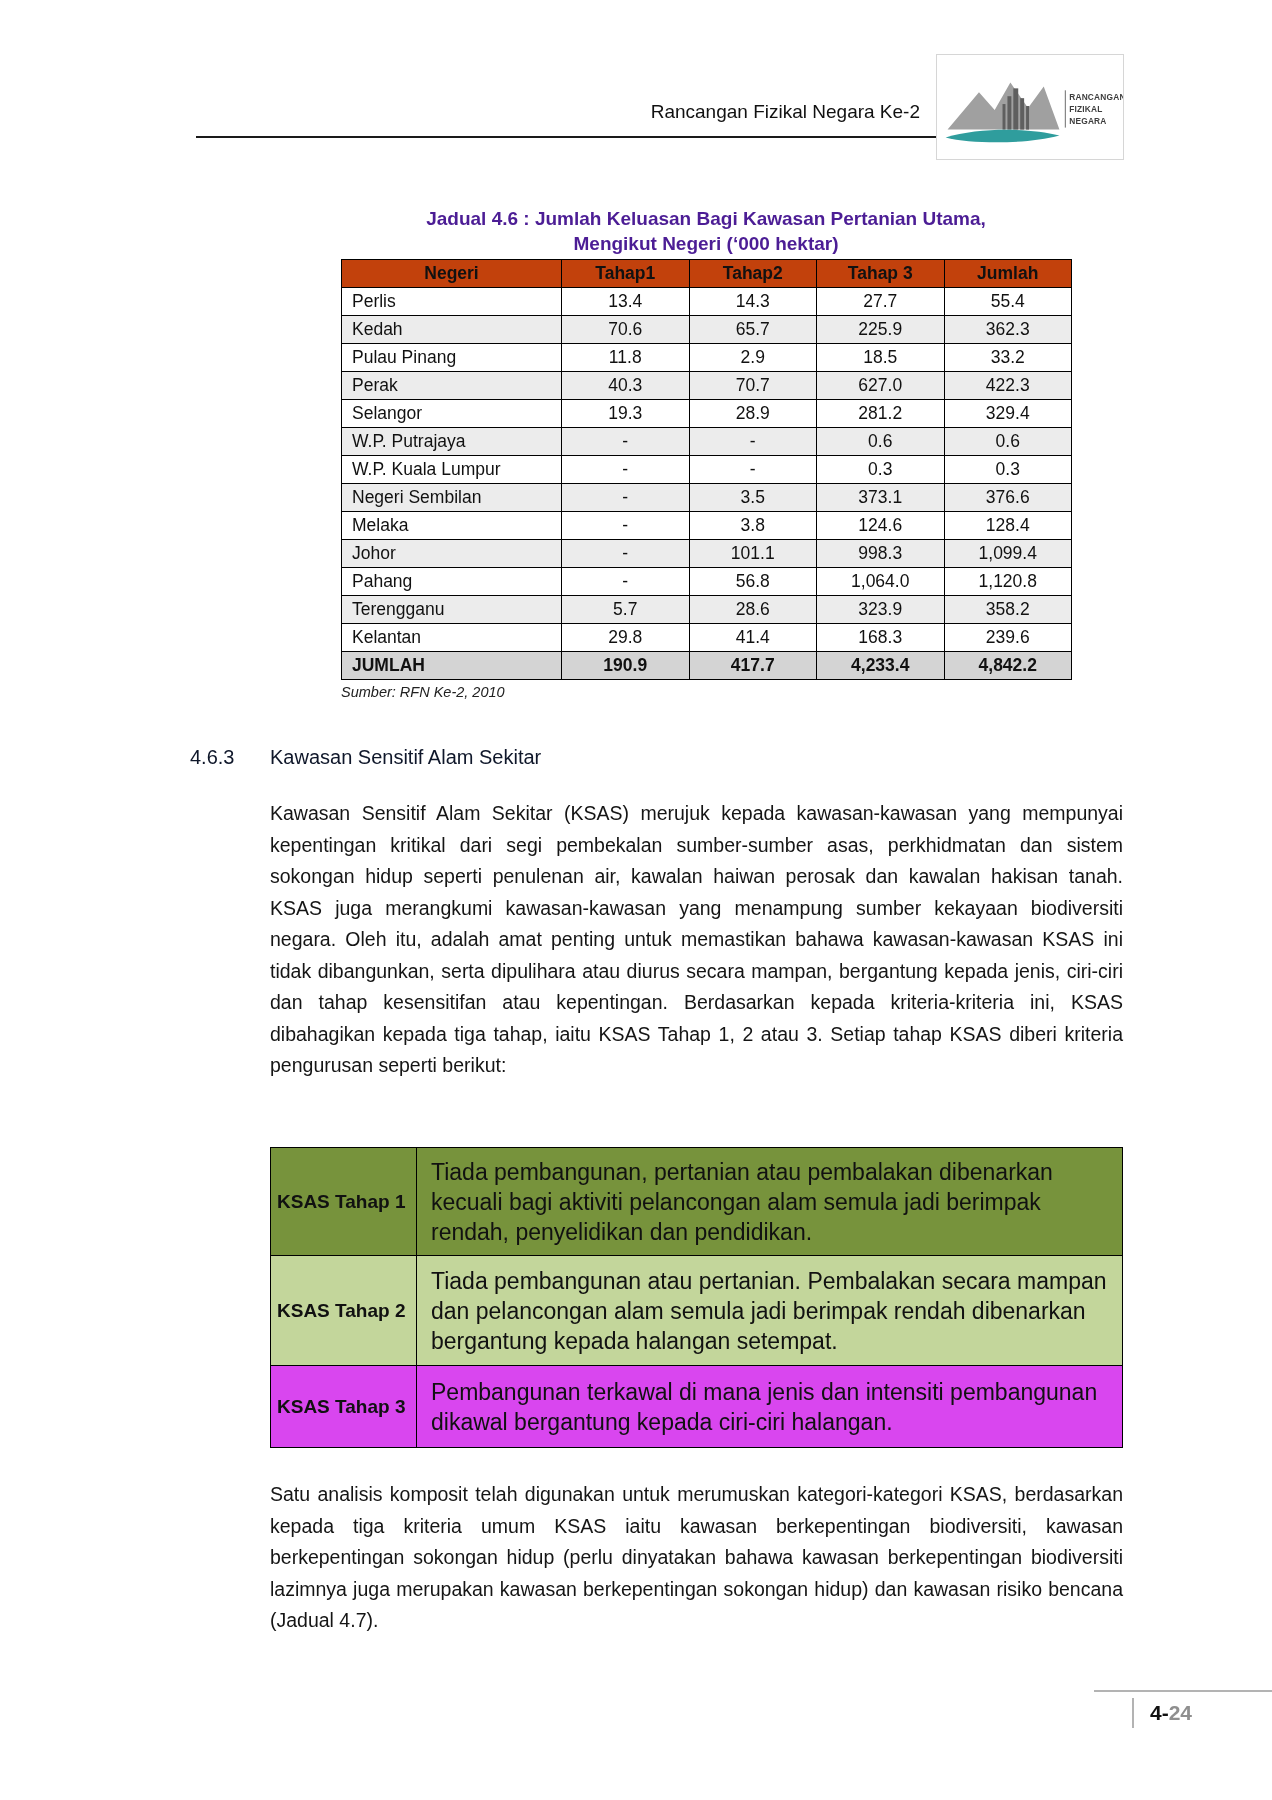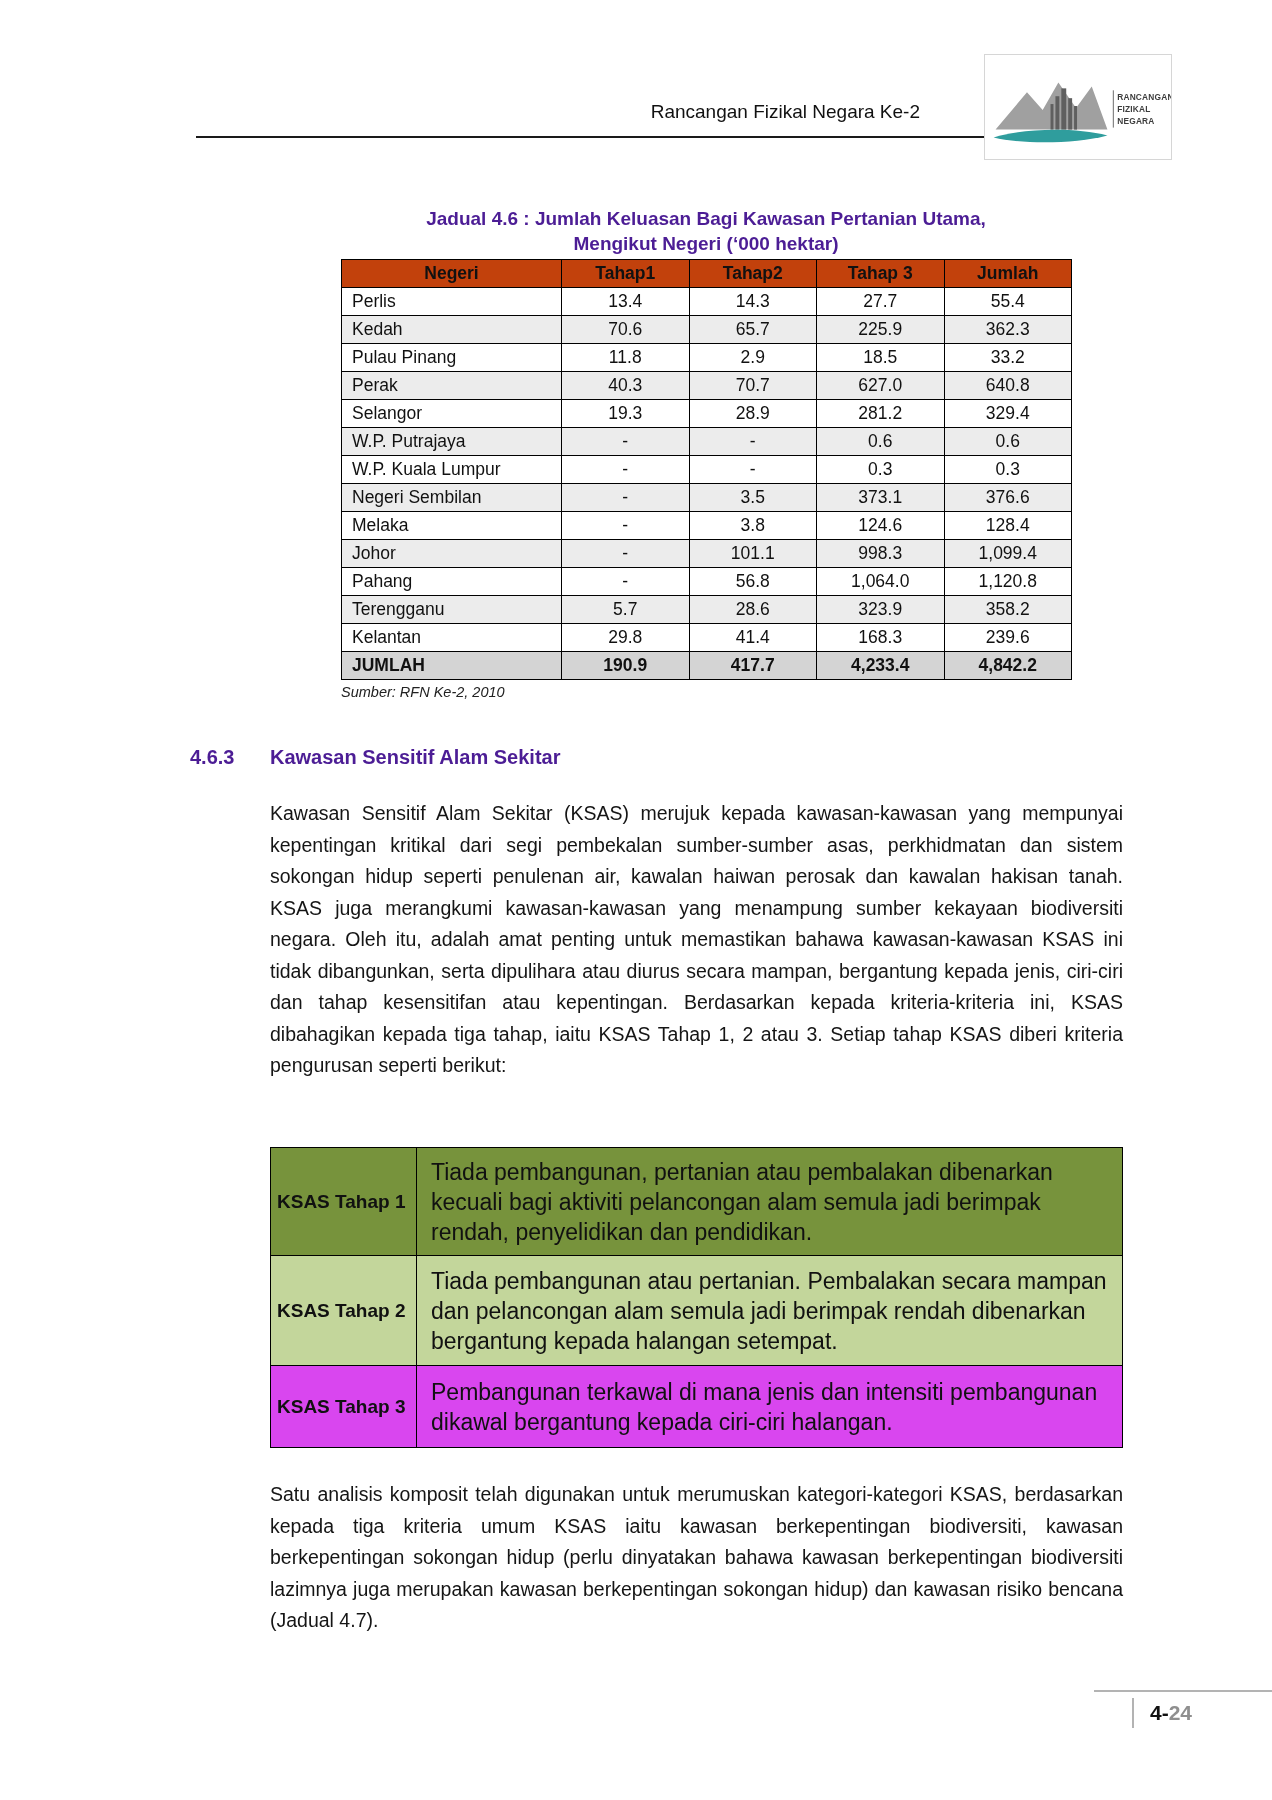--- a/index.html
+++ b/index.html
@@ -32,21 +32,20 @@
   }
   .logo {
     position: absolute;
     left: 936px;
     top: 54px;
     width: 188px;
     height: 106px;
     background: #ffffff;
     border: 1px solid #d6d6d6;
     box-sizing: border-box;
-    margin-left: 48px;
   }
   .logo-text {
     font-size: 8.5px;
     font-weight: bold;
     fill: #3d3d3d;
     font-family: "Liberation Sans", sans-serif;
     letter-spacing: 0.2px;
   }
 
   
@@ -97,22 +96,22 @@
     font-style: italic;
     color: #222;
   }
 
   
   .section-heading {
     position: absolute;
     left: 190px;
     top: 746px;
     font-size: 20px;
-    font-weight: bold;
-    color: #4c1d95;
+    font-weight: normal;
+    color: #0f172a;
   }
   .sec-num { display: inline-block; width: 80px; }
 
   
   .para {
     position: absolute;
     left: 270px;
     width: 853px;
     margin: 0;
     text-align: justify;
@@ -230,21 +229,21 @@
           <td class="c-center">11.8</td>
           <td class="c-center">2.9</td>
           <td class="c-center">18.5</td>
           <td class="c-center">33.2</td>
         </tr>
         <tr class="alt">
           <td class="c-left">Perak</td>
           <td class="c-center">40.3</td>
           <td class="c-center">70.7</td>
           <td class="c-center">627.0</td>
-          <td class="c-center">640.8</td>
+          <td class="c-center">422.3</td>
         </tr>
         <tr>
           <td class="c-left">Selangor</td>
           <td class="c-center">19.3</td>
           <td class="c-center">28.9</td>
           <td class="c-center">281.2</td>
           <td class="c-center">329.4</td>
         </tr>
         <tr class="alt">
           <td class="c-left">W.P. Putrajaya</td>

